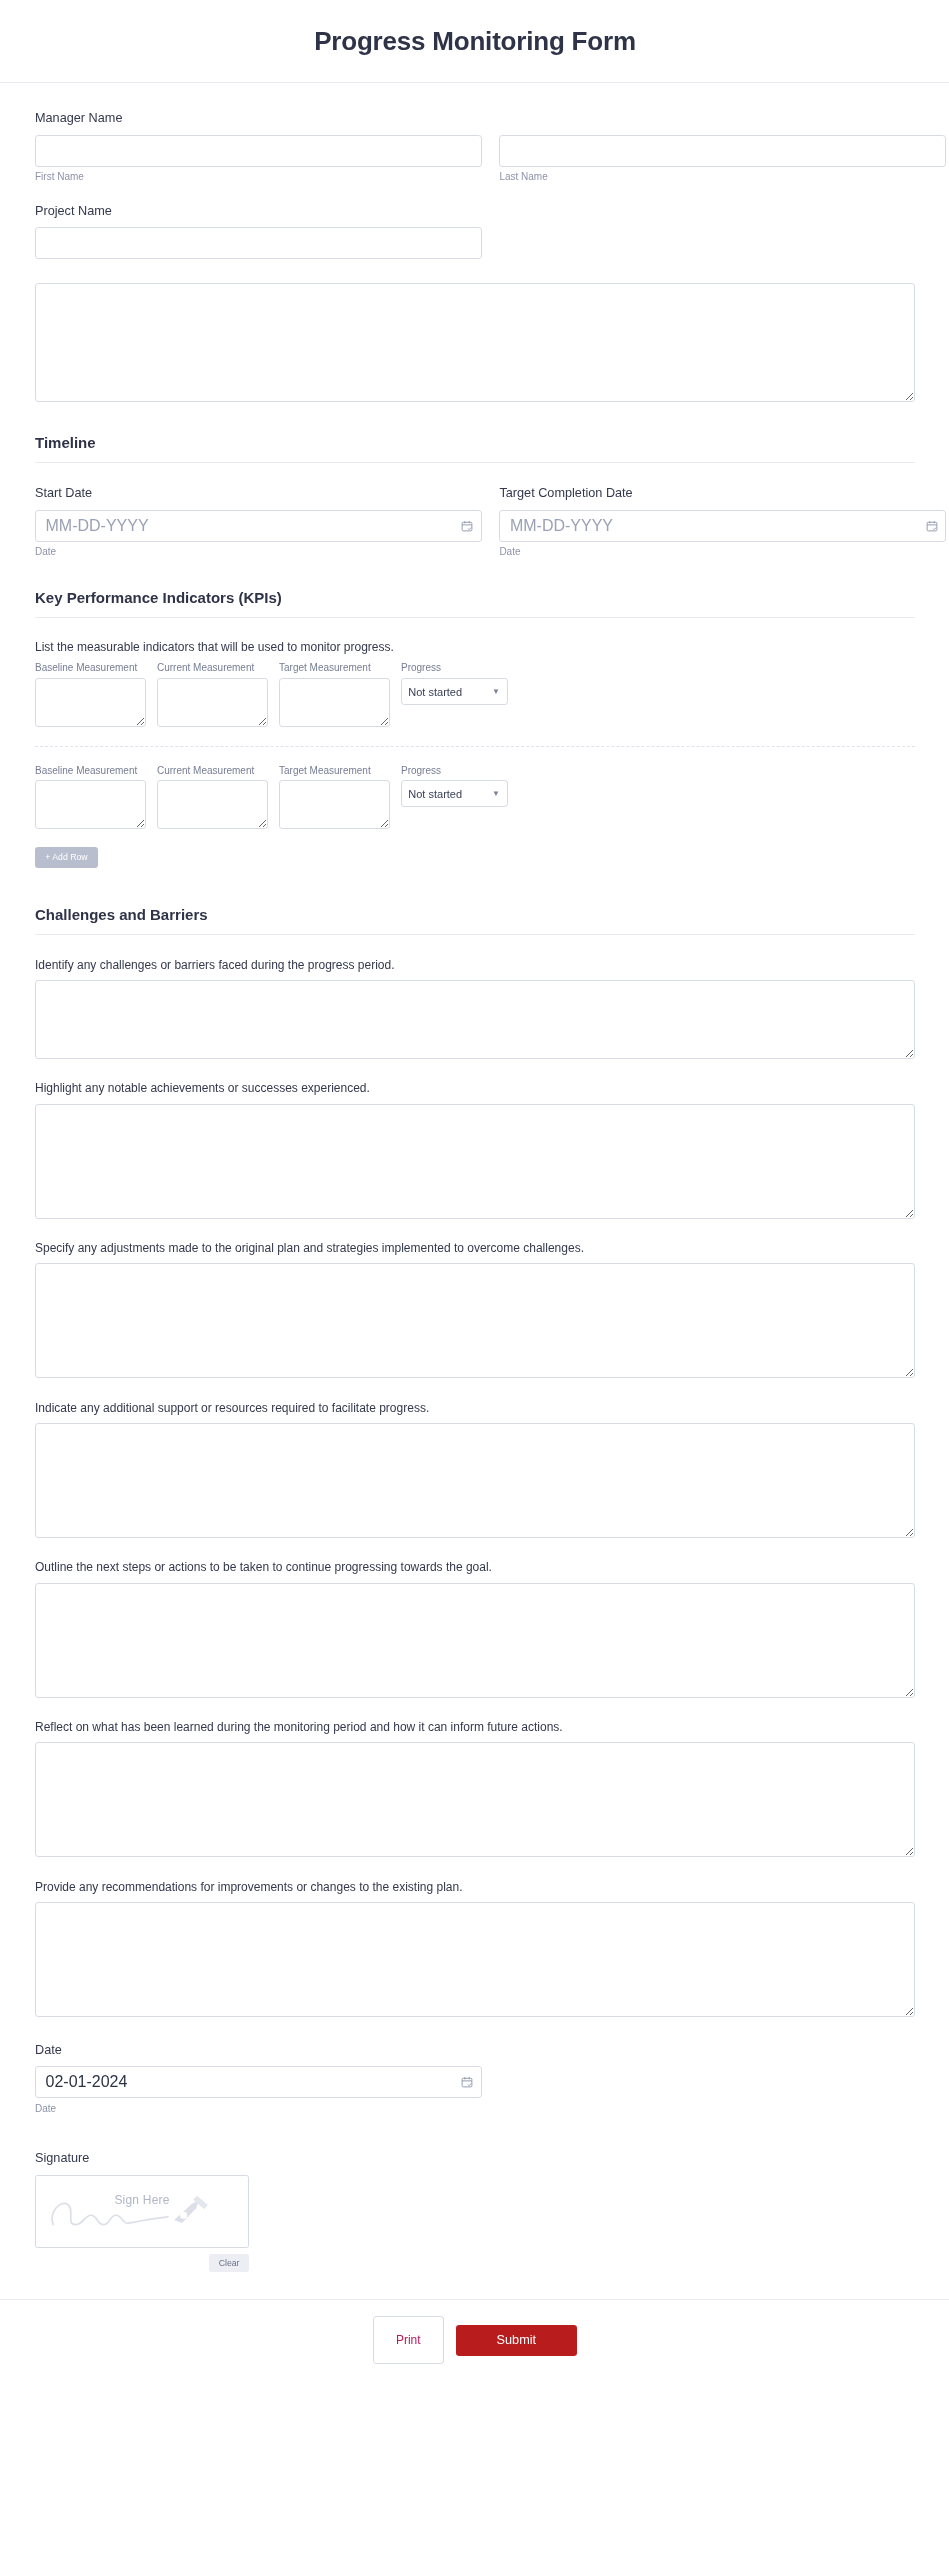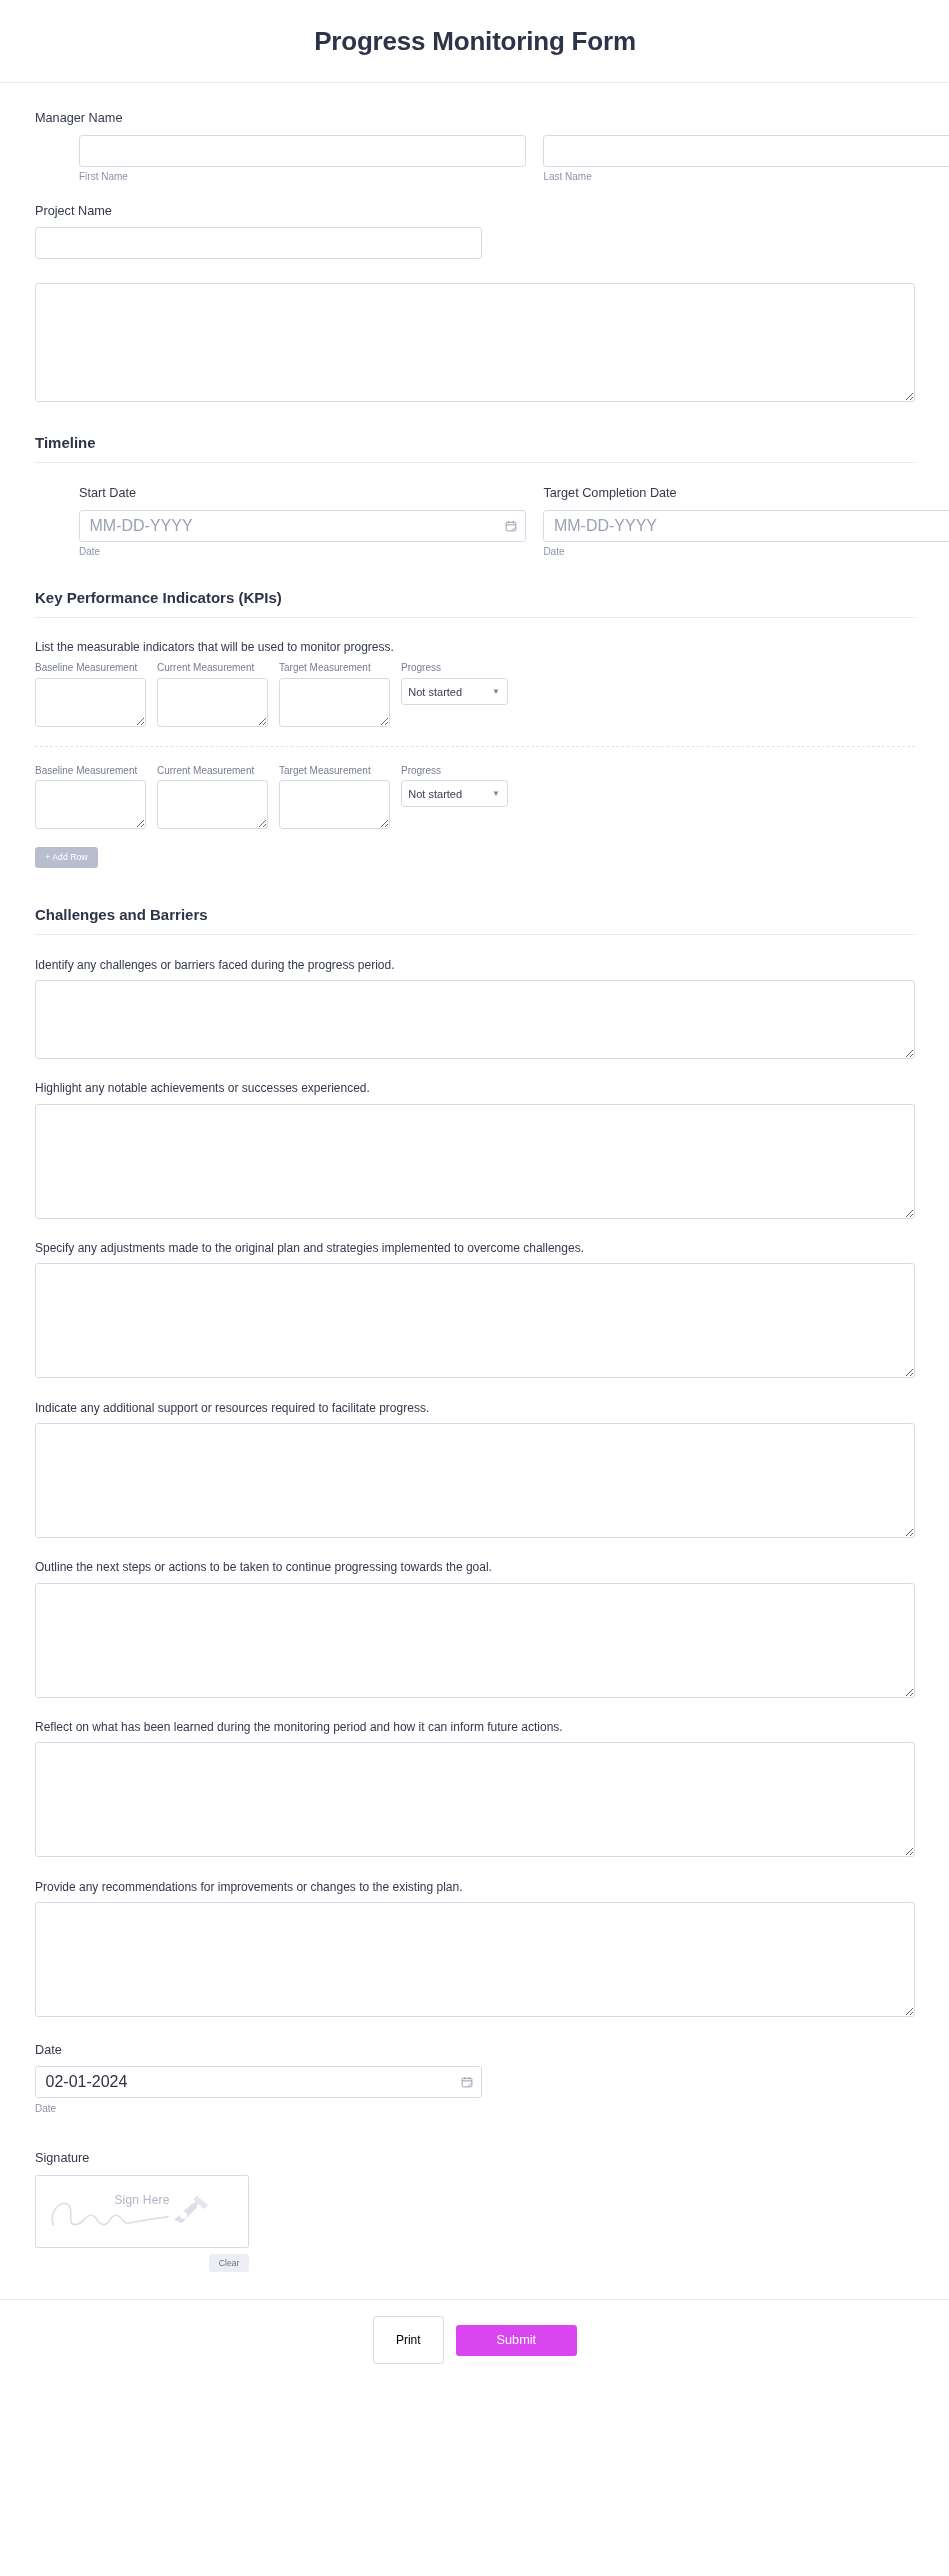--- a/index.html
+++ b/index.html
@@ -59,21 +59,20 @@
     font-family: "Liberation Sans", sans-serif;
     color: #2c3345;
     padding: 0 9.5px;
     outline: none;
   }
   .text-input::placeholder { color: #9aa1b4; }
 
   .two-col {
     display: flex;
     gap: 17.4px;
-    margin-left: 44px;
   }
   .two-col > .col { width: 447px; flex: 0 0 447px; }
 
   .ta {
     width: 100%;
     border: 0.8px solid #d6dae4;
     border-radius: 3.2px;
     background: #fff;
     font-family: "Liberation Sans", sans-serif;
     font-size: 12px;
@@ -243,28 +242,28 @@
     height: 82px;
     display: flex;
     align-items: center;
     justify-content: center;
     gap: 12px;
   }
   .btn-print {
     background: #ffffff;
     border: 0.8px solid #d6dae4;
     border-radius: 3.2px;
-    color: #000000;
+    color: #be185d;
     font-size: 12px;
     font-family: "Liberation Sans", sans-serif;
     padding: 16px 22px;
     cursor: pointer;
   }
   .btn-submit {
-    background: #d946ef;
+    background: #b91c1c;
     border: none;
     border-radius: 3.2px;
     color: #ffffff;
     font-size: 12.7px;
     font-family: "Liberation Sans", sans-serif;
     padding: 8.7px 41px;
     cursor: pointer;
   }
 </style>
 </head>

